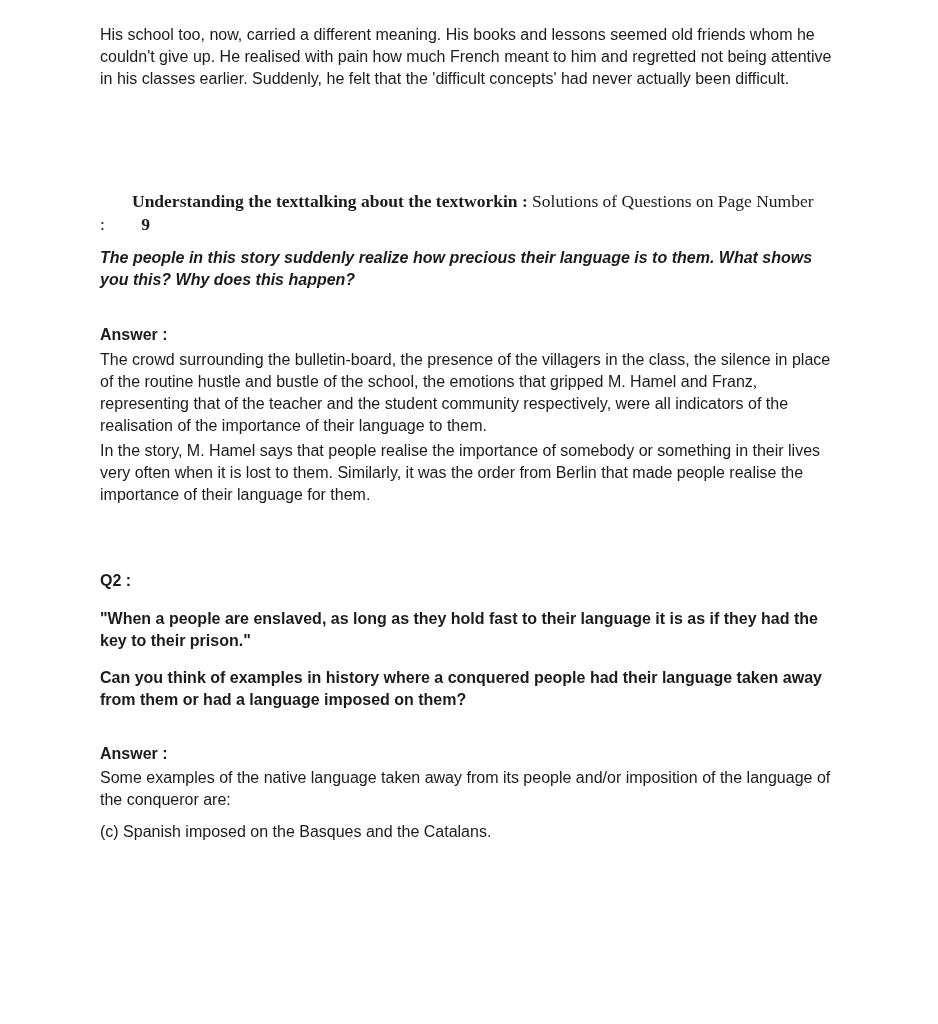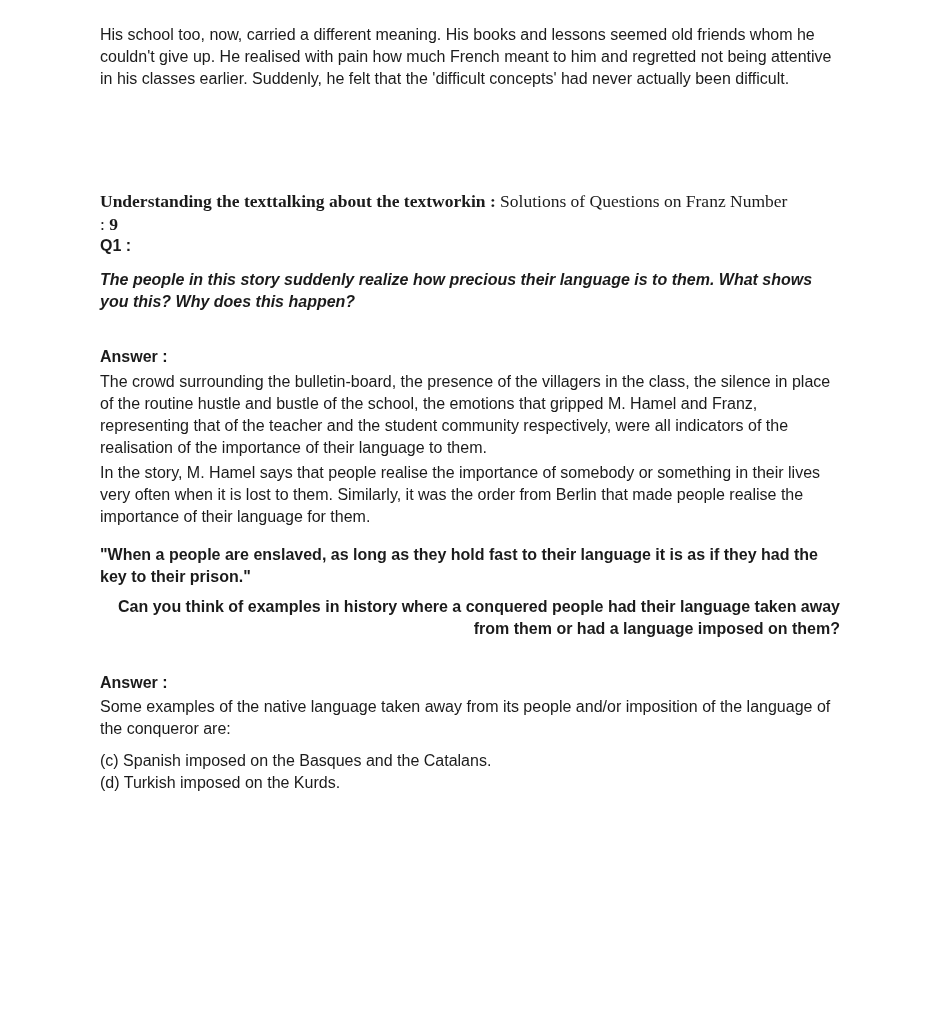--- a/index.html
+++ b/index.html
@@ -33,69 +33,69 @@
     font-size: 17.5px;
     line-height: 22.5px;
     font-weight: normal;
   }
   .section-heading .line1 {
     white-space: nowrap;
     display: block;
   }
   .heading-bold {
     font-weight: bold;
+    margin-left: 32px;
   }
   .q-label {
     font-size: 16px;
     line-height: 22px;
     font-weight: bold;
   }
   .mt-q1-question   { margin-top: 12px; font-style: italic; }
   .mt-answer-label  { margin-top: 33px; }
   .mt-ans-para      { margin-top: 3px; }
   .mt-q2-label      { margin-top: 64px; }
   .mt-q2-quote      { margin-top: 16px; }
-  .mt-q2-question   { margin-top: 8px; text-align: right; }
+  .mt-q2-question   { margin-top: 15px; }
   .mt-answer2-label { margin-top: 32px; }
   .mt-ans2-intro    { margin-top: 2px; }
   .mt-list          { margin-top: 10px; }
   .answer-list p {
     font-size: 16px;
     line-height: 22px;
   }
 </style>
 </head>
 <body>
 
 <main class="page">
 
   <p class="para">His school too, now, carried a different meaning. His books and lessons seemed old friends whom he couldn't give up. He realised with pain how much French meant to him and regretted not being attentive in his classes earlier. Suddenly, he felt that the 'difficult concepts' had never actually been difficult.</p>
 
   <h2 class="section-heading">
-    <span class="line1"><span class="heading-bold">Understanding the texttalking about the textworkin :</span> <span>Solutions of Questions on Franz Number</span></span>
+    <span class="line1"><span class="heading-bold">Understanding the texttalking about the textworkin :</span> <span>Solutions of Questions on Page Number</span></span>
     <span class="line2"><span>:</span> <span class="heading-bold">9</span></span>
   </h2>
 
-  <p class="q-label">Q1 :</p>
 
   <p class="para bold mt-q1-question">The people in this story suddenly realize how precious their language is to them. What shows you this? Why does this happen?</p>
 
   <p class="q-label mt-answer-label">Answer :</p>
 
   <p class="para mt-ans-para">The crowd surrounding the bulletin-board, the presence of the villagers in the class, the silence in place of the routine hustle and bustle of the school, the emotions that gripped M. Hamel and Franz, representing that of the teacher and the student community respectively, were all indicators of the realisation of the importance of their language to them.</p>
 
   <p class="para mt-ans-para">In the story, M. Hamel says that people realise the importance of somebody or something in their lives very often when it is lost to them. Similarly, it was the order from Berlin that made people realise the importance of their language for them.</p>
 
+  <p class="q-label mt-q2-label">Q2 :</p>
 
   <p class="para bold mt-q2-quote">"When a people are enslaved, as long as they hold fast to their language it is as if they had the key to their prison."</p>
 
   <p class="para bold mt-q2-question">Can you think of examples in history where a conquered people had their language taken away from them or had a language imposed on them?</p>
 
   <p class="q-label mt-answer2-label">Answer :</p>
 
   <p class="para mt-ans2-intro">Some examples of the native language taken away from its people and/or imposition of the language of the conqueror are:</p>
 
   <div class="answer-list mt-list">
     <p>(c) Spanish imposed on the Basques and the Catalans.</p>
-    <p>(d) Turkish imposed on the Kurds.</p>
   </div>
 
 </main>
 
 </body></html>

